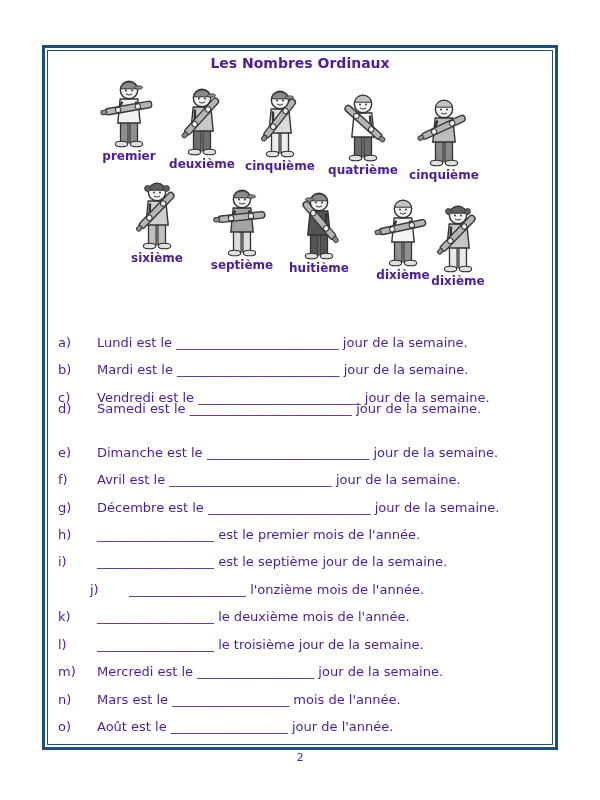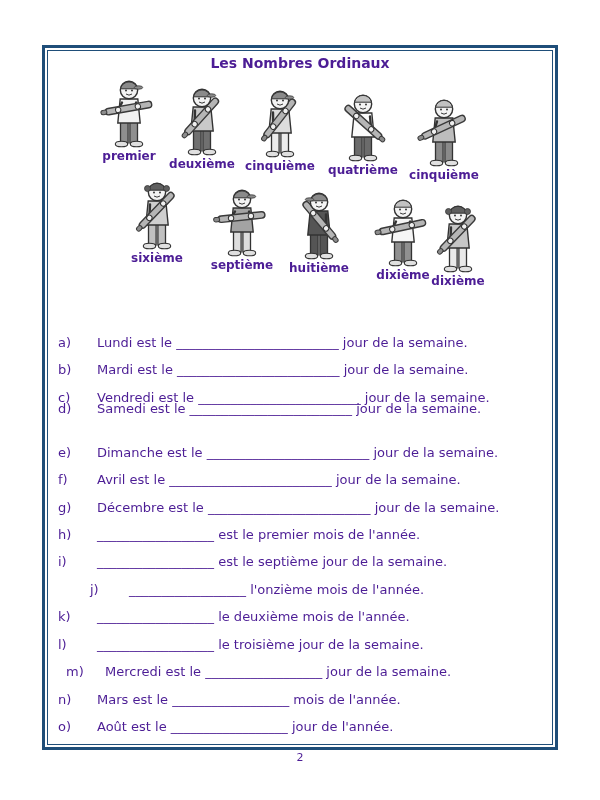--- a/index.html
+++ b/index.html
@@ -324,19 +324,19 @@
       <div class="row" style="top: 389px;"><span class="letter">c)</span><span class="text">Vendredi est le _________________________ jour de la semaine.</span></div>
       <div class="row" style="top: 400px;"><span class="letter">d)</span><span class="text">Samedi est le _________________________ jour de la semaine.</span></div>
       <div class="row" style="top: 444px;"><span class="letter">e)</span><span class="text">Dimanche est le _________________________ jour de la semaine.</span></div>
       <div class="row" style="top: 471px;"><span class="letter">f)</span><span class="text">Avril est le _________________________ jour de la semaine.</span></div>
       <div class="row" style="top: 499px;"><span class="letter">g)</span><span class="text">Décembre est le _________________________ jour de la semaine.</span></div>
       <div class="row" style="top: 526px;"><span class="letter">h)</span><span class="text">__________________ est le premier mois de l'année.</span></div>
       <div class="row" style="top: 553px;"><span class="letter">i)</span><span class="text">__________________ est le septième jour de la semaine.</span></div>
       <div class="row" style="top: 581px; margin-left: 32px;"><span class="letter">j)</span><span class="text">__________________ l'onzième mois de l'année.</span></div>
       <div class="row" style="top: 608px;"><span class="letter">k)</span><span class="text">__________________ le deuxième mois de l'année.</span></div>
       <div class="row" style="top: 636px;"><span class="letter">l)</span><span class="text">__________________ le troisième jour de la semaine.</span></div>
-      <div class="row" style="top: 663px; margin-left: 8px;"><span class="letter">m)</span><span class="text">Mercredi est le __________________ jour de la semaine.</span></div>
+      <div class="row" style="top: 663px;"><span class="letter">m)</span><span class="text">Mercredi est le __________________ jour de la semaine.</span></div>
       <div class="row" style="top: 691px;"><span class="letter">n)</span><span class="text">Mars est le __________________ mois de l'année.</span></div>
       <div class="row" style="top: 718px;"><span class="letter">o)</span><span class="text">Août est le __________________ jour de l'année.</span></div>
     </div>
 
   <div class="pagenum">2</div>
 </div>
 
 </body></html>

